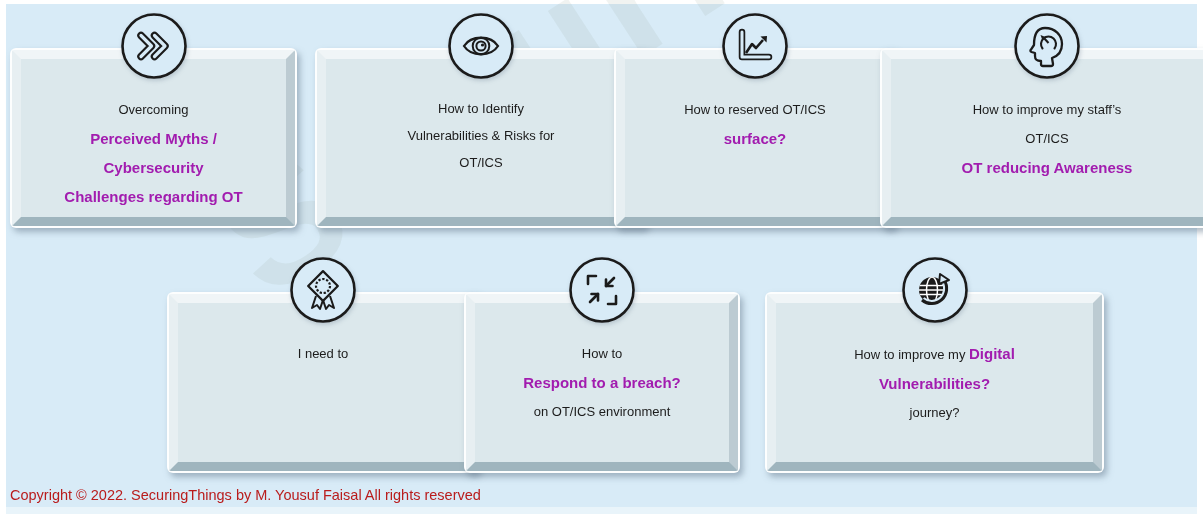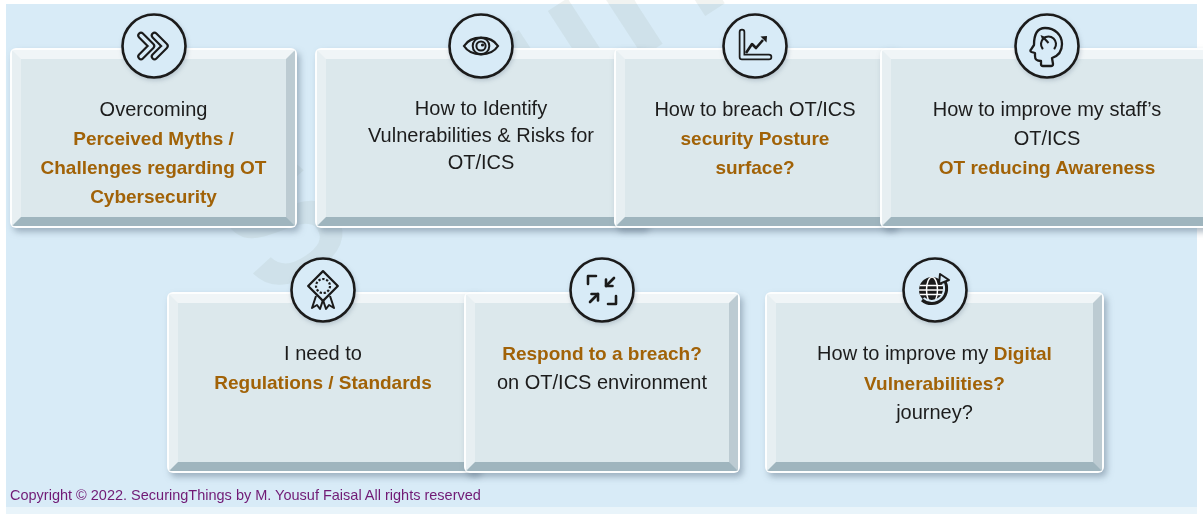--- a/index.html
+++ b/index.html
@@ -32,30 +32,30 @@
     box-sizing:border-box; width:100%; height:100%;
     border:9px solid; border-color:#f0f5f7 #bccbd2 #9fb5be #e7eff2;
     border-radius:2px; background:#dce8ec;
   }
   .content {
     box-sizing:border-box; width:100%; height:100%;
     padding-top:36px; text-align:center;
   }
   .line { display:block; line-height:29px; }
   .tight .line { line-height:27px; }
-  .t-plain { font-size:20px; color:#1c1c1c; }
-  .t-em { font-size:19px; font-weight:700; color:#a16207; }
+  .t-plain { font-size:13px; color:#1c1c1c; }
+  .t-em { font-size:15px; font-weight:700; color:#a21caf; }
   .icon-wrap {
     position:absolute; top:-37px; left:50%; transform:translateX(-50%);
     width:70px; height:70px; z-index:3;
   }
   .icon-wrap svg { filter:drop-shadow(1px 2px 2px rgba(100,120,140,.30)); }
   .copyright {
     position:absolute; left:10px; top:487px; z-index:2;
-    font-size:14.5px; color:#701a75;text-align:center;
+    font-size:14.5px; color:#b91c1c;text-align:center;
   }
   
   #card0 { left:10px;  top:48px;  width:287px; height:180px; }
   #card1 { left:315px; top:48px;  width:332px; height:180px; }
   #card2 { left:614px; top:48px;  width:282px; height:180px; }
   #card3 { left:880px; top:48px;  width:334px; height:180px; }
   #card4 { left:167px; top:292px; width:312px; height:181px; }
   #card5 { left:464px; top:292px; width:276px; height:181px; }
   #card6 { left:765px; top:292px; width:339px; height:181px; }
 </style>
@@ -77,22 +77,22 @@
         <path d="M 0.5,-10.5 L 11,0 L 0.5,10.5" stroke="#1b1b1b" stroke-width="7.5"></path>
         <path d="M -13,-10.5 L -2.5,0 L -13,10.5" stroke="#d8ebf7" stroke-width="3.2"></path>
         <path d="M 0.5,-10.5 L 11,0 L 0.5,10.5" stroke="#d8ebf7" stroke-width="3.2"></path>
       </g>
     </svg>
   </div>
   <div class="bevel">
       <div class="content">
     <span class="line t-plain">Overcoming</span>
     <span class="line t-em">Perceived Myths /</span>
+    <span class="line t-em">Cybersecurity</span>
     <span class="line t-em">Challenges regarding OT</span>
-    <span class="line t-em">Cybersecurity</span>
   </div>
     </div>
 </div>
 
 <div id="card1" class="card tight">
   <div class="icon-wrap">
     <svg width="70" height="70" viewBox="-35 -35 70 70">
       <circle cx="0" cy="0" r="31.5" fill="#d8ebf7" stroke="#1b1b1b" stroke-width="2.6"></circle>
       <path d="M -17,0 C -10,-11 10,-11 17,0 C 10,11 -10,11 -17,0 Z" fill="none" stroke="#1b1b1b" stroke-width="2.3"></path>
       <circle cx="0" cy="0" r="8.3" fill="none" stroke="#1b1b1b" stroke-width="2"></circle>
@@ -114,22 +114,21 @@
     <svg width="70" height="70" viewBox="-35 -35 70 70">
       <circle cx="0" cy="0" r="31.5" fill="#d8ebf7" stroke="#1b1b1b" stroke-width="2.6"></circle>
       <path d="M -13,-14 L -13,11 L 14,11" fill="none" stroke="#1b1b1b" stroke-width="6.5" stroke-linecap="round" stroke-linejoin="round"></path>
       <path d="M -13,-14 L -13,11 L 14,11" fill="none" stroke="#d8ebf7" stroke-width="3" stroke-linecap="round" stroke-linejoin="round"></path>
       <path d="M -9,7 L -3,-2 L 1,2 L 8,-6" fill="none" stroke="#1b1b1b" stroke-width="2.6" stroke-linejoin="round"></path>
       <polygon points="12,-10 5.5,-9.5 11.5,-3.5" fill="#1b1b1b"></polygon>
     </svg>
   </div>
   <div class="bevel">
       <div class="content">
-    <span class="line t-plain">How to breach OT/ICS</span>
-    <span class="line t-em">security Posture</span>
+    <span class="line t-plain">How to reserved OT/ICS</span>
     <span class="line t-em">surface?</span>
   </div>
     </div>
 </div>
 
 <div id="card3" class="card">
   <div class="icon-wrap">
     <svg width="70" height="70" viewBox="-35 -35 70 70">
       <circle cx="0" cy="0" r="31.5" fill="#d8ebf7" stroke="#1b1b1b" stroke-width="2.6"></circle>
       <path d="M -2,-18 C 8,-18 15,-11 15,-2 C 15,5 11,10 5,12 L 6,18 C 6,19.5 5,20 4,20 L -4,20 C -5.5,20 -6,19 -6,18 L -6,15 C -10,15 -12,14 -12,10 L -12,7 L -15.5,6 C -16.8,5.5 -16.8,4.5 -16.2,3.8 L -13,-1 C -13,-11 -10,-18 -2,-18 Z" fill="none" stroke="#1b1b1b" stroke-width="2.3" stroke-linejoin="round"></path>
@@ -155,41 +154,41 @@
       <path d="M 7,6 L 11,18 L 6,15 L 3,19 L -1,7" fill="none" stroke="#1b1b1b" stroke-width="2" stroke-linejoin="round"></path>
       <g transform="translate(0,-4)">
         <rect x="-10.5" y="-10.5" width="21" height="21" transform="rotate(45)" fill="#d8ebf7" stroke="#1b1b1b" stroke-width="2.2" stroke-linejoin="round"></rect>
         <circle cx="0" cy="0" r="7" fill="none" stroke="#1b1b1b" stroke-width="2.2" stroke-dasharray="2.3 1.7"></circle>
       </g>
     </svg>
   </div>
   <div class="bevel">
       <div class="content">
     <span class="line t-plain">I need to</span>
-    <span class="line t-em">Regulations / Standards</span>
   </div>
     </div>
 </div>
 
 <div id="card5" class="card">
   <div class="icon-wrap">
     <svg width="70" height="70" viewBox="-35 -35 70 70">
       <circle cx="0" cy="0" r="31.5" fill="#d8ebf7" stroke="#1b1b1b" stroke-width="2.6"></circle>
       <g fill="none" stroke="#1b1b1b" stroke-width="2.6" stroke-linejoin="round" stroke-linecap="round">
         <path d="M -14,-6 L -14,-14 L -6,-14"></path>
         <path d="M 14,6 L 14,14 L 6,14"></path>
         <line x1="12" y1="-12" x2="4" y2="-4"></line>
         <path d="M 4,-10.5 L 4,-4 L 10.5,-4"></path>
         <line x1="-12" y1="12" x2="-4" y2="4"></line>
         <path d="M -4,10.5 L -4,4 L -10.5,4"></path>
       </g>
     </svg>
   </div>
   <div class="bevel">
       <div class="content">
+    <span class="line t-plain">How to</span>
     <span class="line t-em">Respond to a breach?</span>
     <span class="line t-plain">on OT/ICS environment</span>
   </div>
     </div>
 </div>
 
 <div id="card6" class="card">
   <div class="icon-wrap">
     <svg width="70" height="70" viewBox="-35 -35 70 70">
       <defs>

